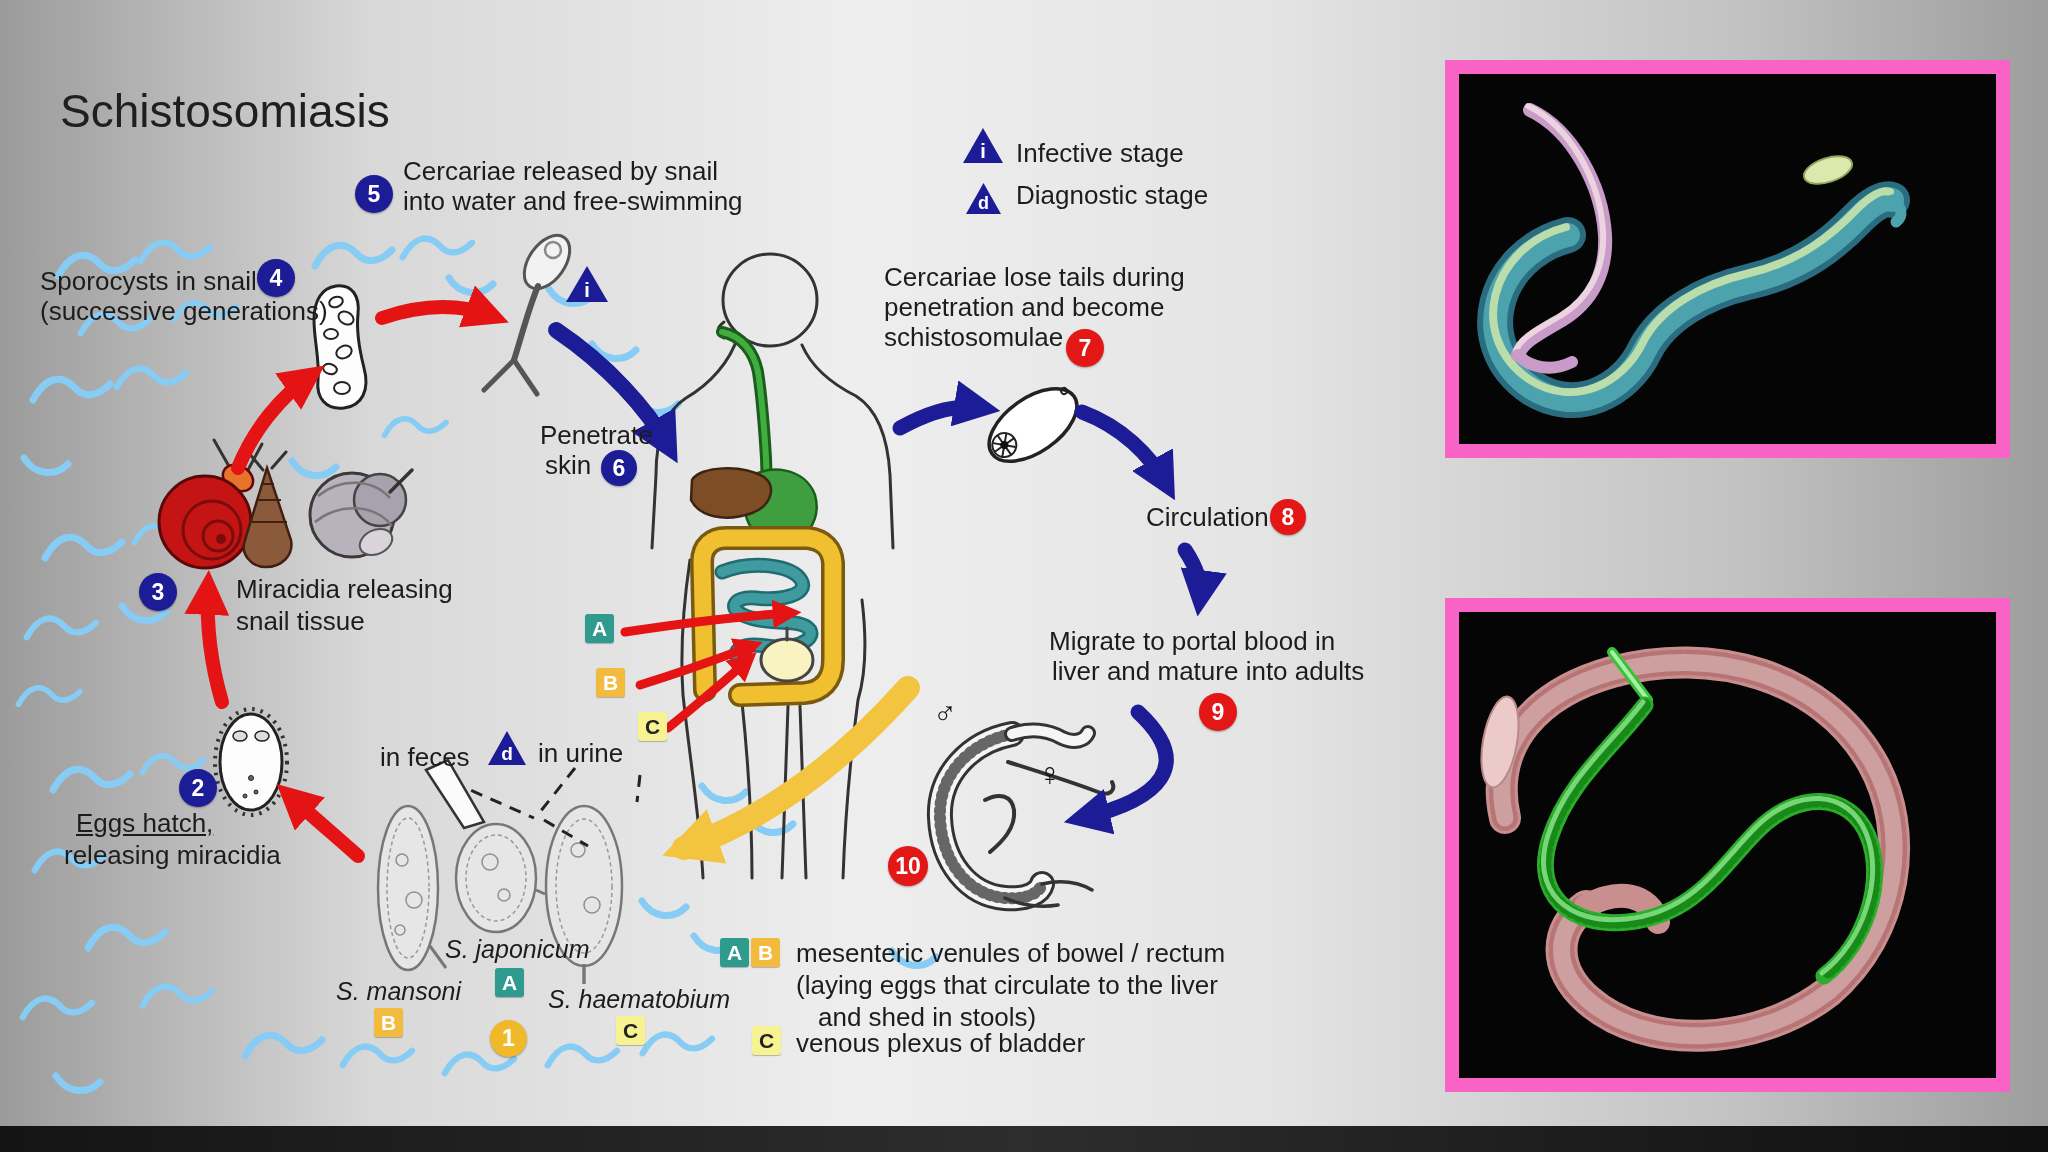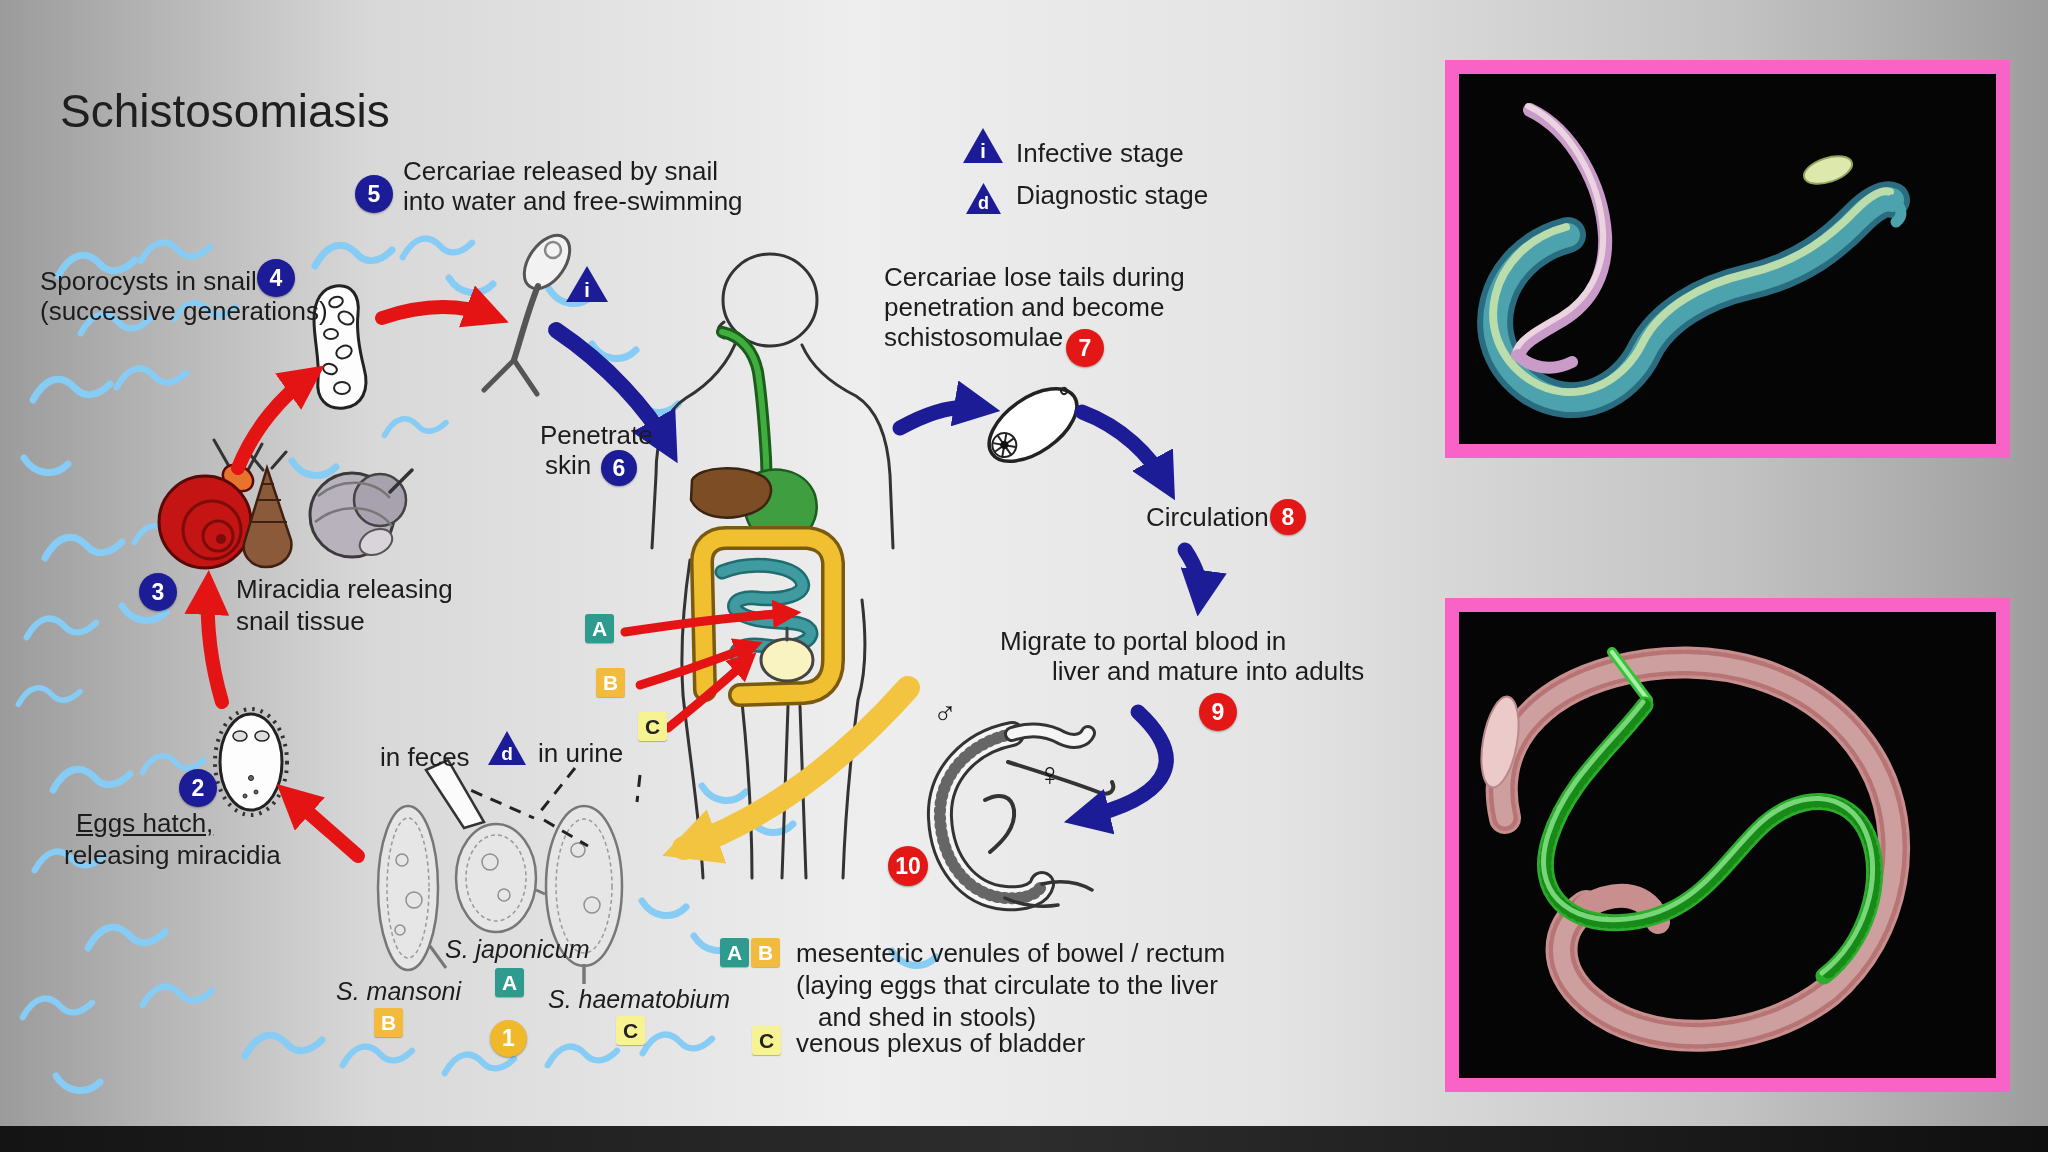--- a/index.html
+++ b/index.html
@@ -304,21 +304,21 @@
 <div class="badge b-blue" style="left:601px;top:450px;width:36px;height:36px;">6</div>
 
 <div class="txt" style="left:884px;top:262px;">Cercariae lose tails during</div>
 <div class="txt" style="left:884px;top:292px;">penetration and become</div>
 <div class="txt" style="left:884px;top:322px;">schistosomulae</div>
 <div class="badge b-red" style="left:1066px;top:329px;">7</div>
 
 <div class="txt" style="left:1146px;top:502px;">Circulation</div>
 <div class="badge b-red" style="left:1270px;top:499px;width:36px;height:36px;">8</div>
 
-<div class="txt" style="left:1000px;top:626px;">Migrate to portal blood in</div>
+<div class="txt" style="left:1049px;top:626px;">Migrate to portal blood in</div>
 <div class="txt" style="left:1052px;top:656px;">liver and mature into adults</div>
 <div class="badge b-red" style="left:1199px;top:693px;">9</div>
 
 <div class="badge b-blue" style="left:139px;top:573px;">3</div>
 <div class="txt" style="left:236px;top:574px;">Miracidia releasing</div>
 <div class="txt" style="left:236px;top:606px;">snail tissue</div>
 
 <div class="badge b-blue" style="left:179px;top:769px;">2</div>
 <div class="txt" style="left:76px;top:808px;text-decoration:underline;">Eggs hatch,</div>
 <div class="txt" style="left:64px;top:840px;">releasing miracidia</div>

